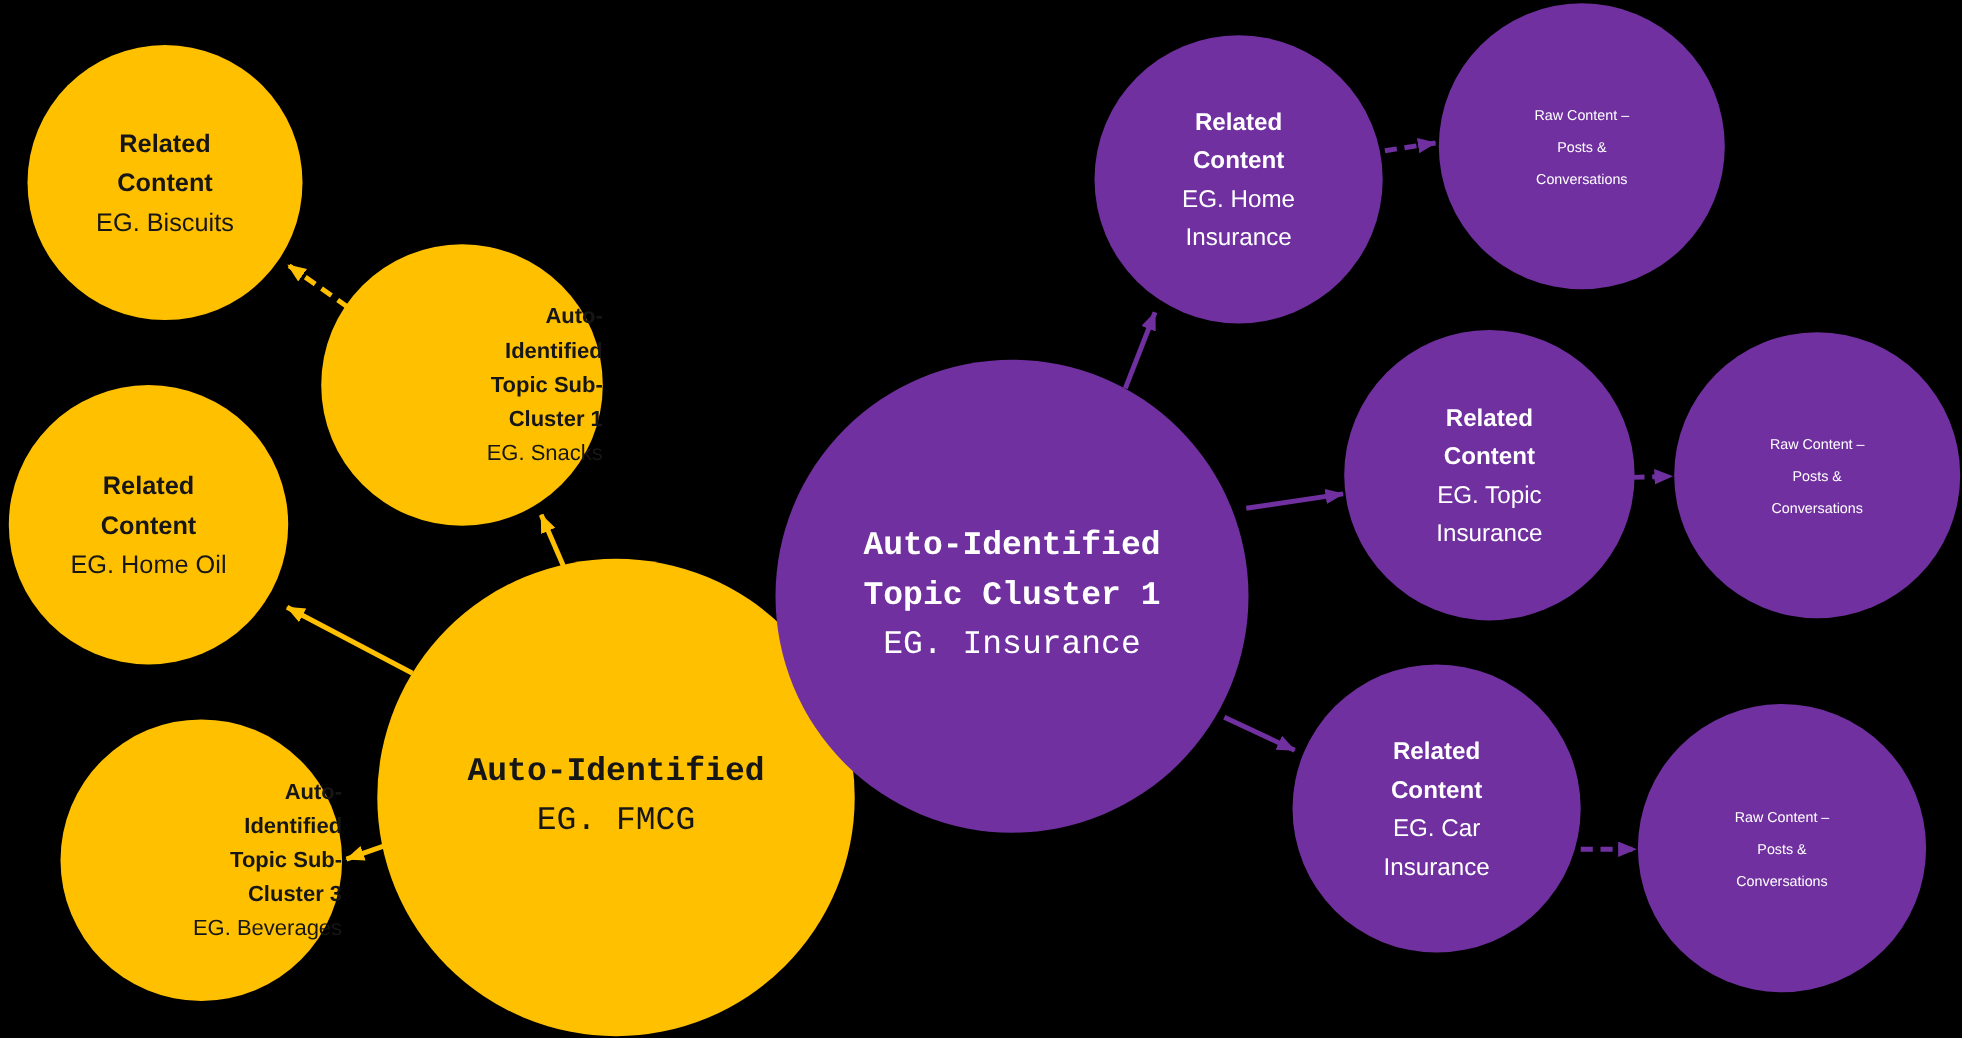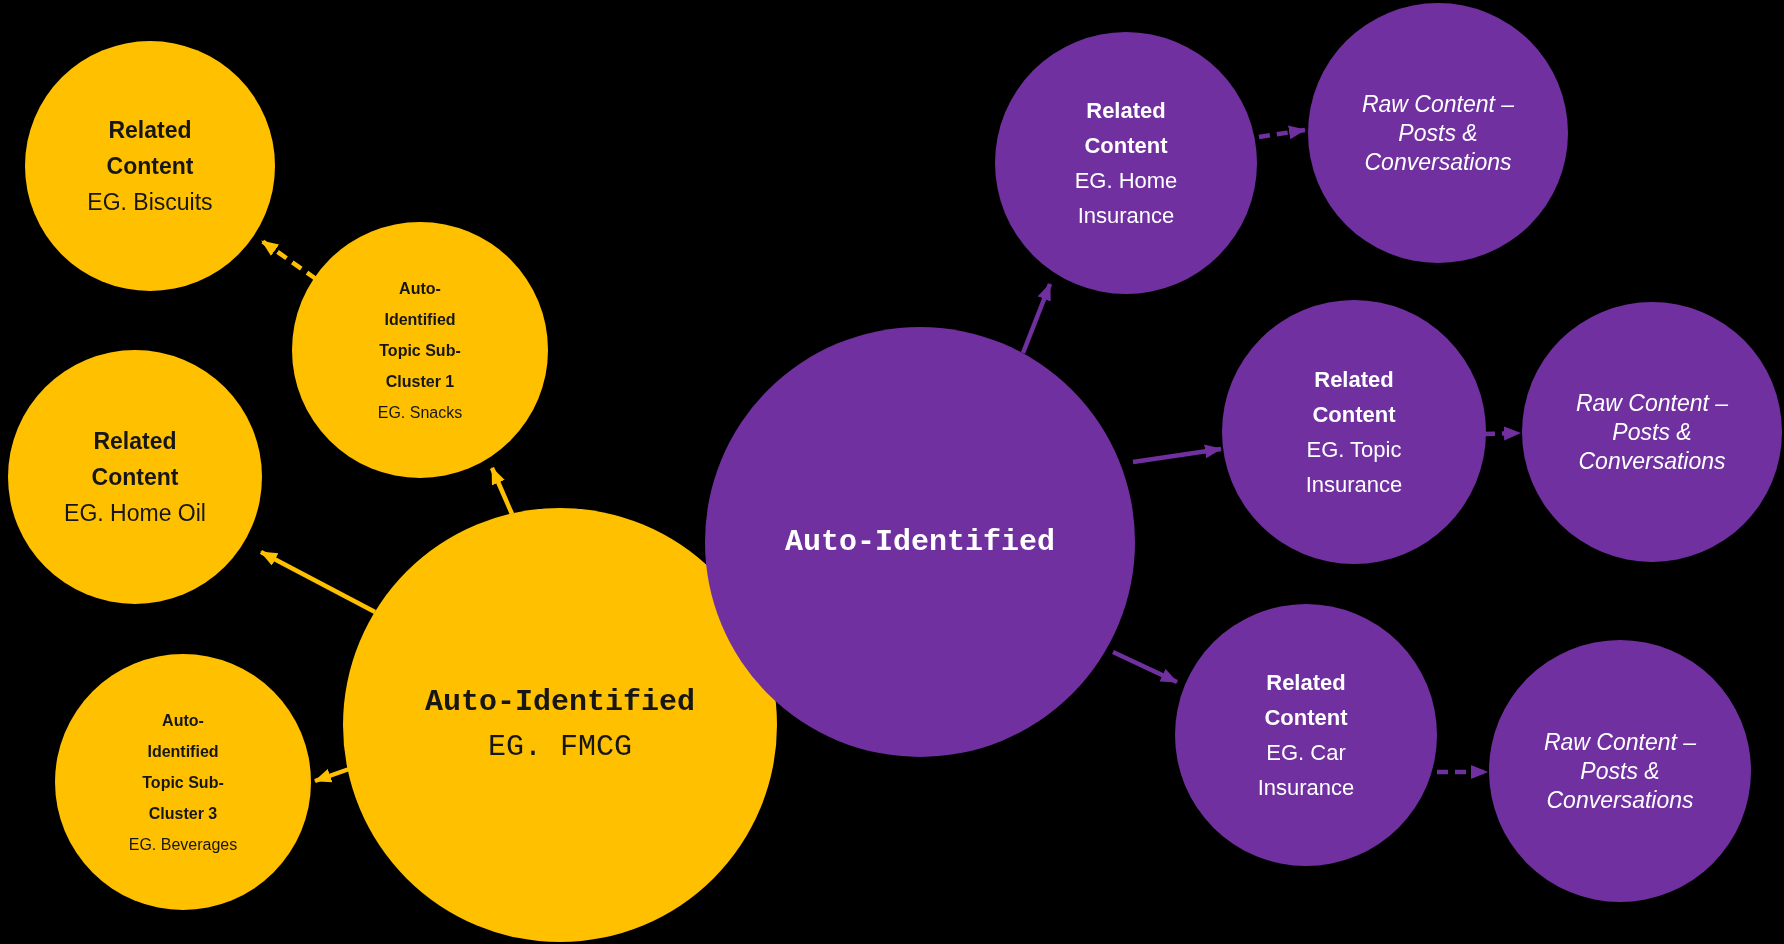--- a/index.html
+++ b/index.html
@@ -28,24 +28,24 @@
     text-align: center;
     box-sizing: border-box;
   }
   .node.yellow { background: #FFC000; color: #161616; }
   .node.purple { background: #7030A0; color: #FFFFFF; }
   .node .ln { display: block; white-space: nowrap; }
   .node .b  { font-weight: 700; }
 
   
   .t-small  { font-size: 23px; line-height: 36px; }  
-  .t-sub    { font-size: 16px; line-height: 31px; }  
+  .t-sub    { font-size: 20px; line-height: 31px; align-items: flex-end; }  
   .t-big    { font-size: 30px; line-height: 45px; font-family: Liberation Mono, monospace; }  
   .t-rel    { font-size: 22px; line-height: 35px; }  
-  .t-raw    { font-size: 23px; line-height: 29px; font-style: italic; }
+  .t-raw    { font-size: 13px; line-height: 29px; }
 
   svg.arrows {
     position: absolute;
     inset: 0;
     pointer-events: none;
   }
   .arrow { fill: none; stroke-width: 4.5px; }
   .arrow.yellow { stroke: #FFC000; }
   .arrow.purple { stroke: #7030A0; }
   .arrow.dashed { stroke-dasharray: 11 7; }
@@ -104,20 +104,22 @@
     <span class="ln">EG. Beverages</span>
   </div>
 
   <div class="node yellow t-big" style="left:343px; top:508px; width:434px; height:434px;">
     <span class="ln b">Auto-Identified</span>
     <span class="ln">EG. FMCG</span>
   </div>
 
   <div class="node purple t-big" style="left:705px; top:327px; width:430px; height:430px;">
     <span class="ln b">Auto-Identified</span>
+    <span class="ln b">Topic Cluster 1</span>
+    <span class="ln">EG. Insurance</span>
   </div>
 
   <div class="node purple t-rel" style="left:995px; top:32px; width:262px; height:262px;">
     <span class="ln b">Related</span>
     <span class="ln b">Content</span>
     <span class="ln">EG. Home</span>
     <span class="ln">Insurance</span>
   </div>
 
   <div class="node purple t-raw" style="left:1308px; top:3px; width:260px; height:260px;">

